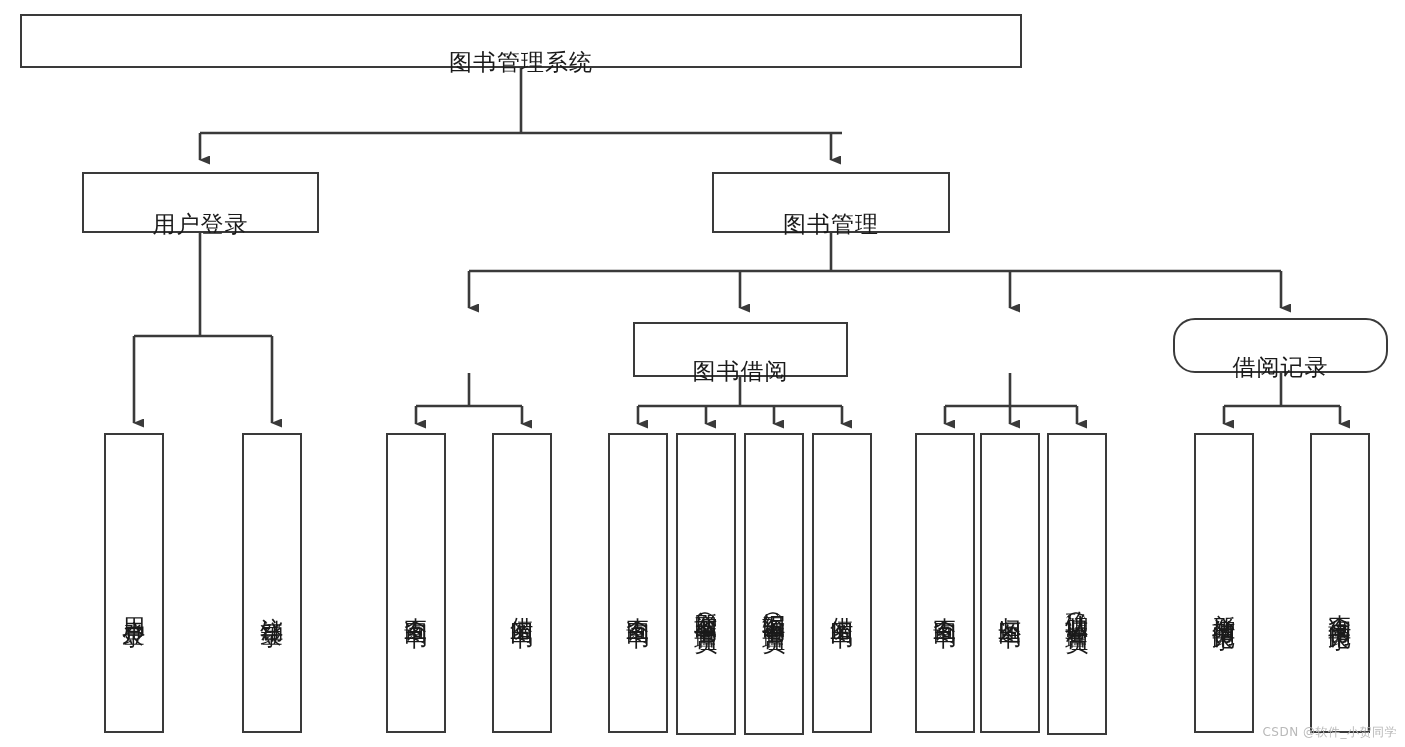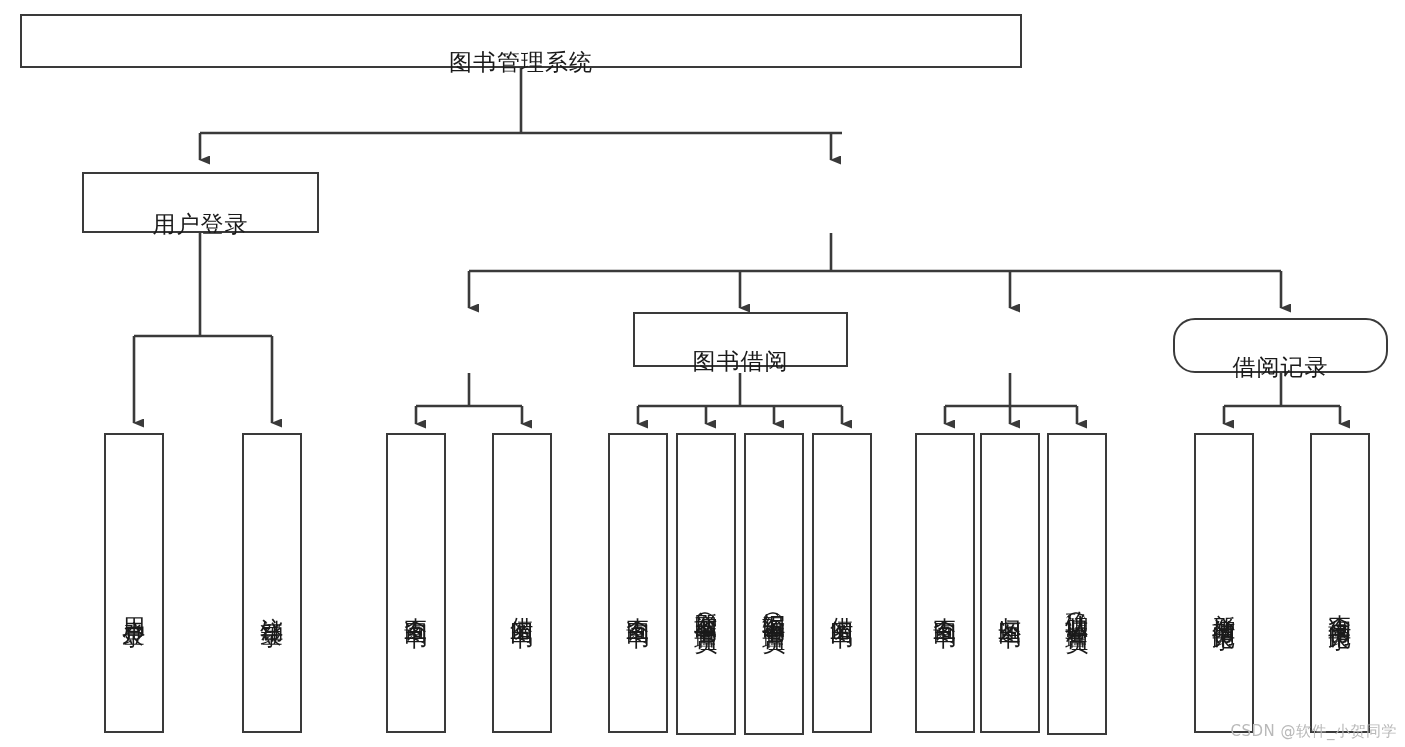--- a/index.html
+++ b/index.html
@@ -53,21 +53,21 @@
     white-space: nowrap;
   }
   .node-label {
     display: block;
     margin-top: 44px;
   }
   #watermark {
     position: absolute;
     right: 8px;
     bottom: 6px;
-    font-size: 15px;
+    font-size: 12px;
     color: #b9b9b9;
     letter-spacing: 0.5px;
     white-space: nowrap;
     pointer-events: none;
     user-select: none;
   }
 </style>
 </head>
 <body>
 
@@ -124,23 +124,26 @@
   </svg>
 
   <div class="node horizontal" style="left:20px; top:14px; width:1002px; height:54px;">
     <span class="node-label">图书管理系统</span>
   </div>
 
   <div class="node horizontal" style="left:82px; top:172px; width:237px; height:61px;">
     <span class="node-label">用户登录</span>
   </div>
 
-
-
-  <div class="node horizontal" style="left:633px; top:312px; width:215px; height:55px;">
+  <div class="node horizontal" style="left:712px; top:172px; width:238px; height:61px;">
+    <span class="node-label">图书管理</span>
+  </div>
+
+
+  <div class="node horizontal" style="left:633px; top:322px; width:215px; height:55px;">
     <span class="node-label">图书借阅</span>
   </div>
 
 
   <div class="node horizontal" style="left:1173px; top:318px; width:215px; height:55px;border-radius:22px;">
     <span class="node-label">借阅记录</span>
   </div>
 
   <div class="node vertical" style="left:104px; top:433px; width:60px; height:300px;">
     <span class="node-label">用户登录</span>

